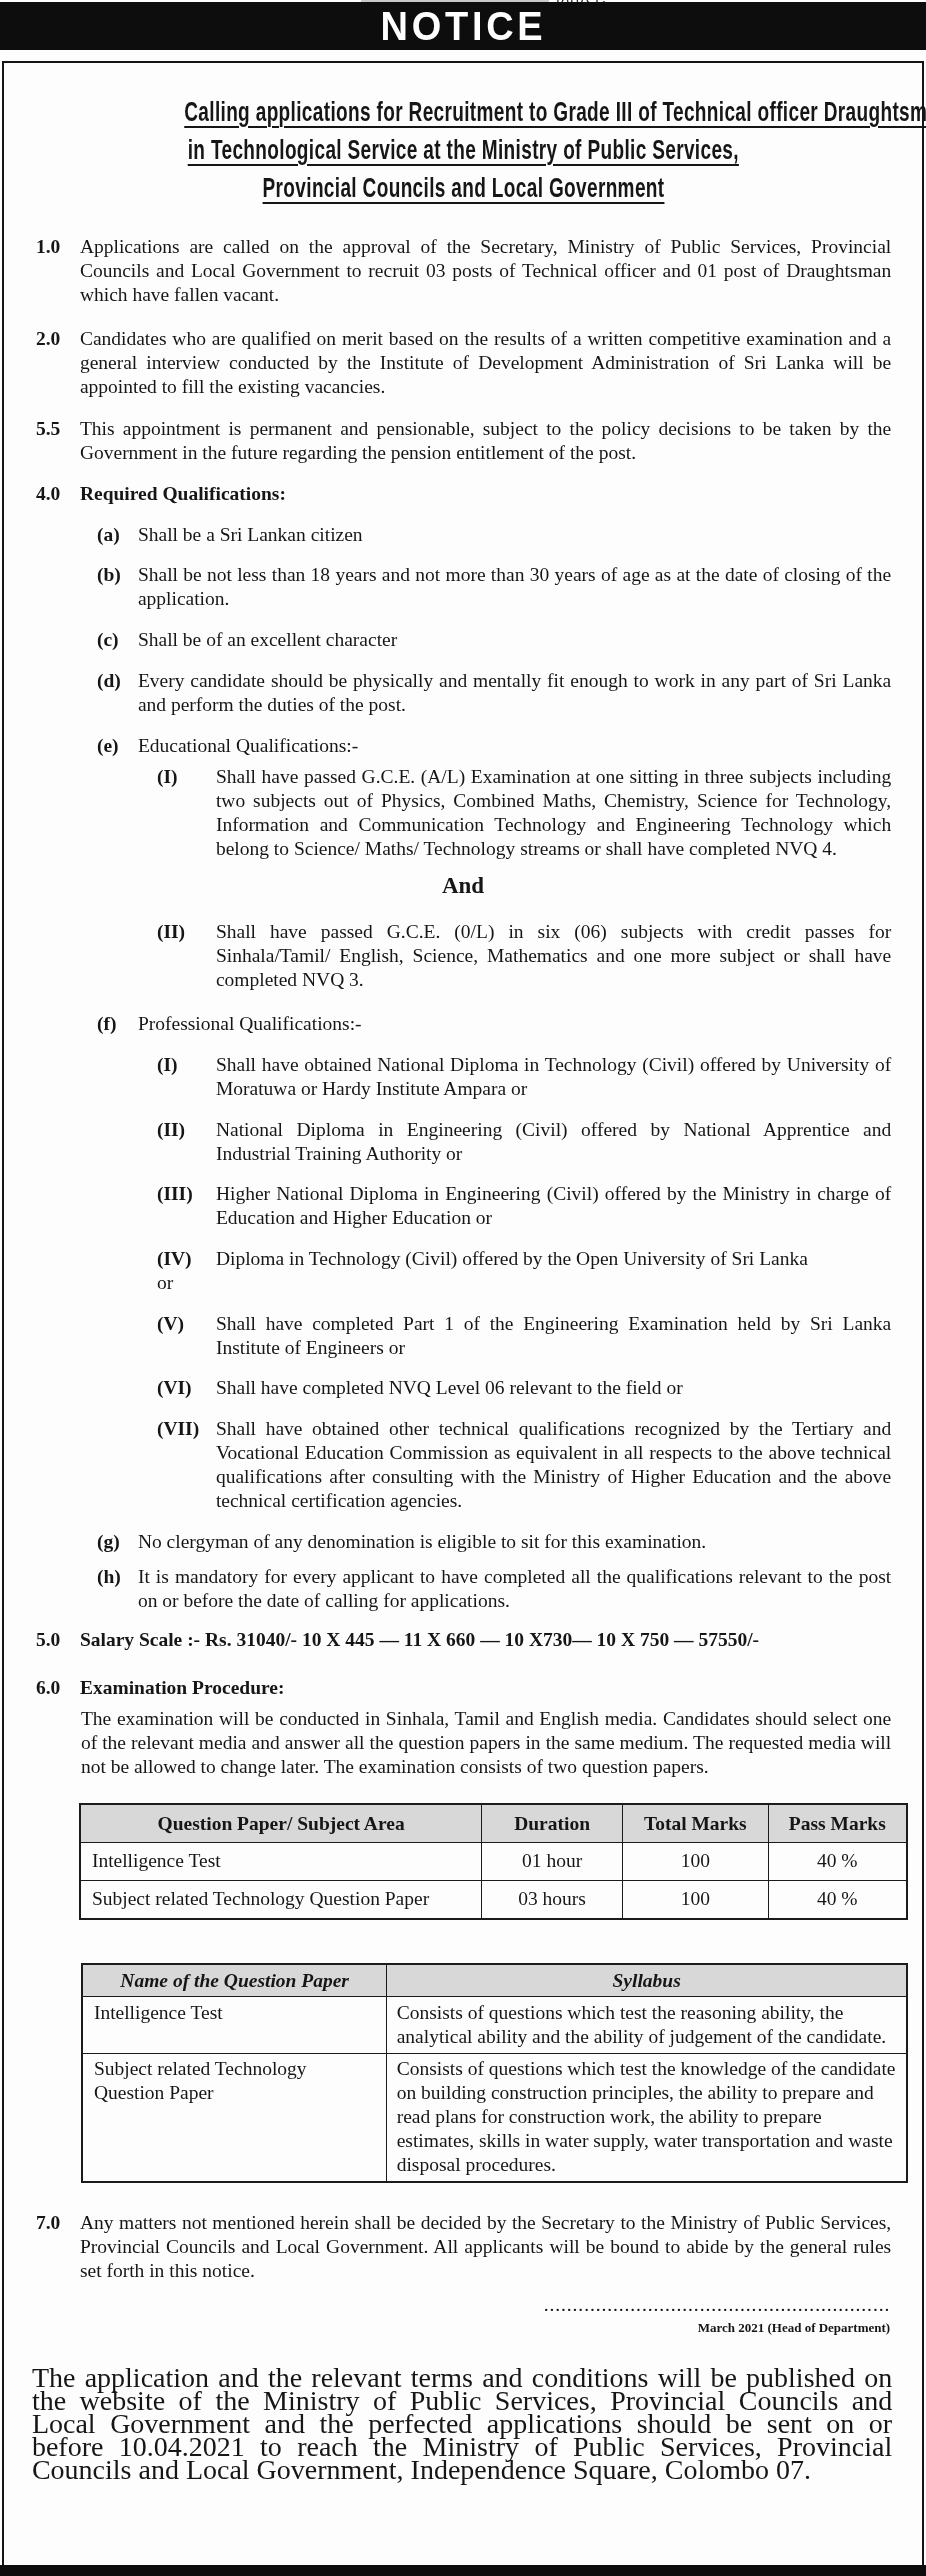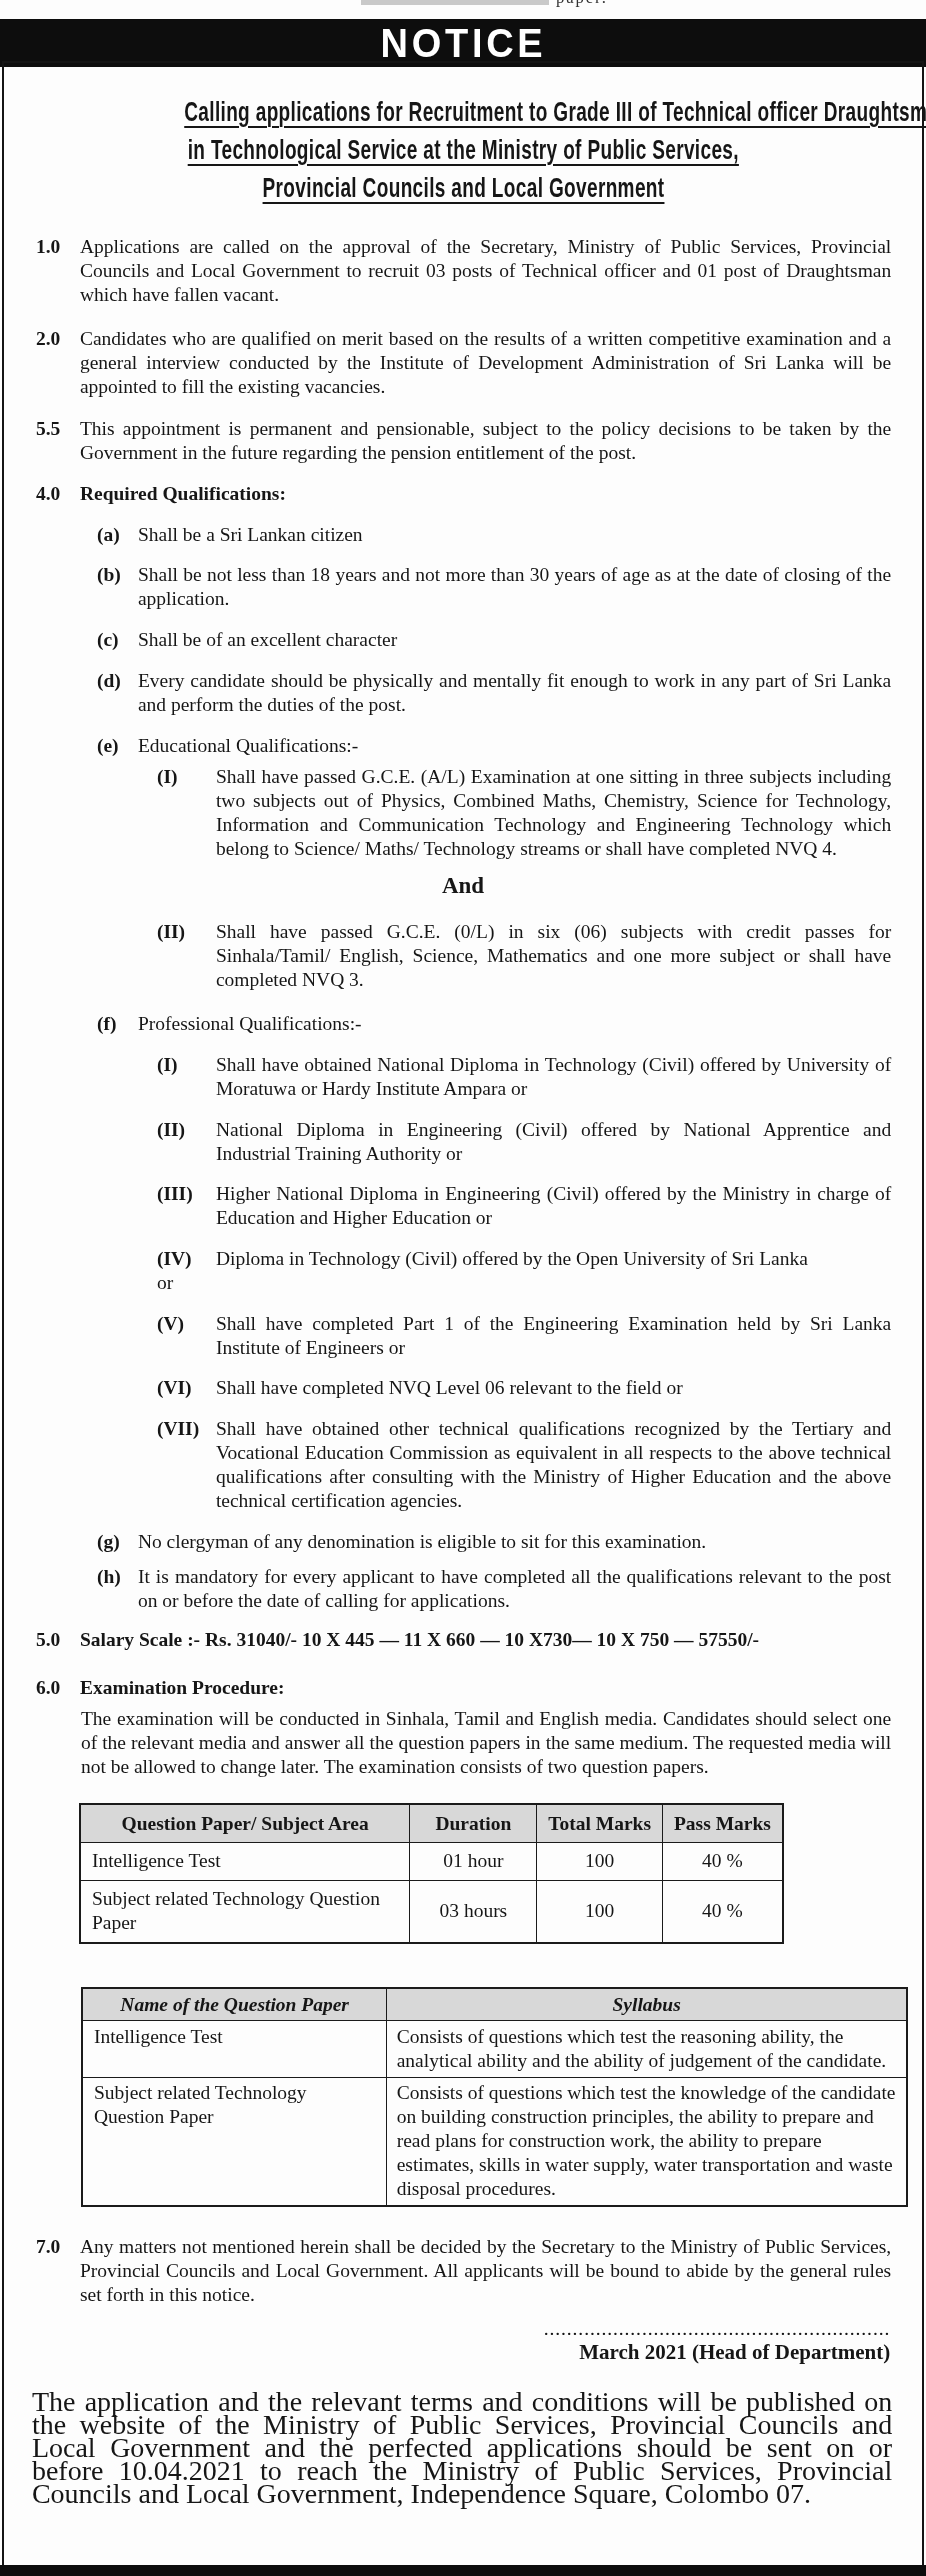--- a/index.html
+++ b/index.html
@@ -3,21 +3,21 @@
 <meta charset="utf-8">
 <style>
   html,body{margin:0;padding:0;background:#ffffff;}
   .page{position:relative;width:927px;height:2576px;background:#fdfdfd;overflow:hidden;
         font-family:"Liberation Serif",serif;color:#161616;}
   
   .grey-bar{position:absolute;left:361px;top:0;width:188px;height:4.6px;background:#c9c9c9;}
   .frag-clip{position:absolute;left:556px;top:0;width:83px;height:7.4px;overflow:hidden;}
   .frag-clip span{display:block;margin-top:-12px;font-size:16.7px;letter-spacing:1.9px;color:#333;}
   
-  .banner{position:absolute;left:0;right:0;top:19px;height:48px;background:#0d0d0d;
+  .banner{position:absolute;left:0;right:0;top:2px;height:48px;background:#0d0d0d;
           display:flex;align-items:center;justify-content:center;}
   .banner span{font-family:"Liberation Sans",sans-serif;font-weight:900;font-size:38px;
                color:#ffffff;letter-spacing:3.7px;transform:scaleY(1.05);}
   
   .frame{position:absolute;left:1.9px;right:2.8px;top:61px;bottom:0;border:2.8px solid #141414;
          border-bottom:none;box-sizing:border-box;}
   
   .title{margin-top:31.5px;text-align:center;font-family:"Liberation Sans",sans-serif;font-weight:bold;}
   .tline{display:block;line-height:34px;white-space:nowrap;}
   .tline>span{display:inline-block;transform:scaleX(0.68);transform-origin:center;font-size:28px;
@@ -33,31 +33,31 @@
   .l3{margin-left:153px;}
   .l3 .num{flex:0 0 59px;}
   .b{font-weight:bold;}
   .and{margin-top:13px;text-align:center;font-weight:bold;font-size:23px;line-height:24px;}
   .hang{margin-left:153px;font-size:19.5px;line-height:24px;}
   .indent1{margin-left:77px;margin-right:31px;font-size:19.5px;line-height:24px;text-align:justify;}
   
   table{border-collapse:collapse;border:2.8px solid #1b1b1b;font-size:19.5px;}
   th,td{border:1.5px solid #1b1b1b;}
   th{background:#d8d8d8;font-weight:bold;padding:7.4px 3.7px;text-align:center;}
-  .t1{margin:24px 0 0 75px;width:705px;}
+  .t1{margin:24px 0 0 75px;width:829px;}
   .t1 td{padding:6.5px 3.7px;text-align:center;line-height:24px;}
   .t1 td.lft{text-align:left;padding-left:11px;}
   .t2{margin:43px 0 0 77px;width:827px;}
   .t2 th{padding:4.6px 3.7px;font-style:italic;}
   .t2 td{padding:3.7px 9.3px;vertical-align:top;text-align:left;line-height:24px;}
   .t2 td.lft{padding-left:11px;}
   
   .sig{margin:13px 32px 0 0;text-align:right;}
   .sig .dots{font-size:19.5px;letter-spacing:0.9px;line-height:18.5px;}
-  .sig .dateline{font-weight:bold;font-size:21px;line-height:28px;}
+  .sig .dateline{font-weight:bold;font-size:13px;line-height:28px;}
   .footer{margin:24px 30px 0 28px;font-size:28px;line-height:23px;text-align:justify;}
   .bottom-bar{position:absolute;left:0;right:0;bottom:0;height:11px;background:#0d0d0d;}
 </style>
 </head>
 <body>
 
 <div class="page">
 
   <div class="grey-bar"></div>
   <div class="frag-clip">

